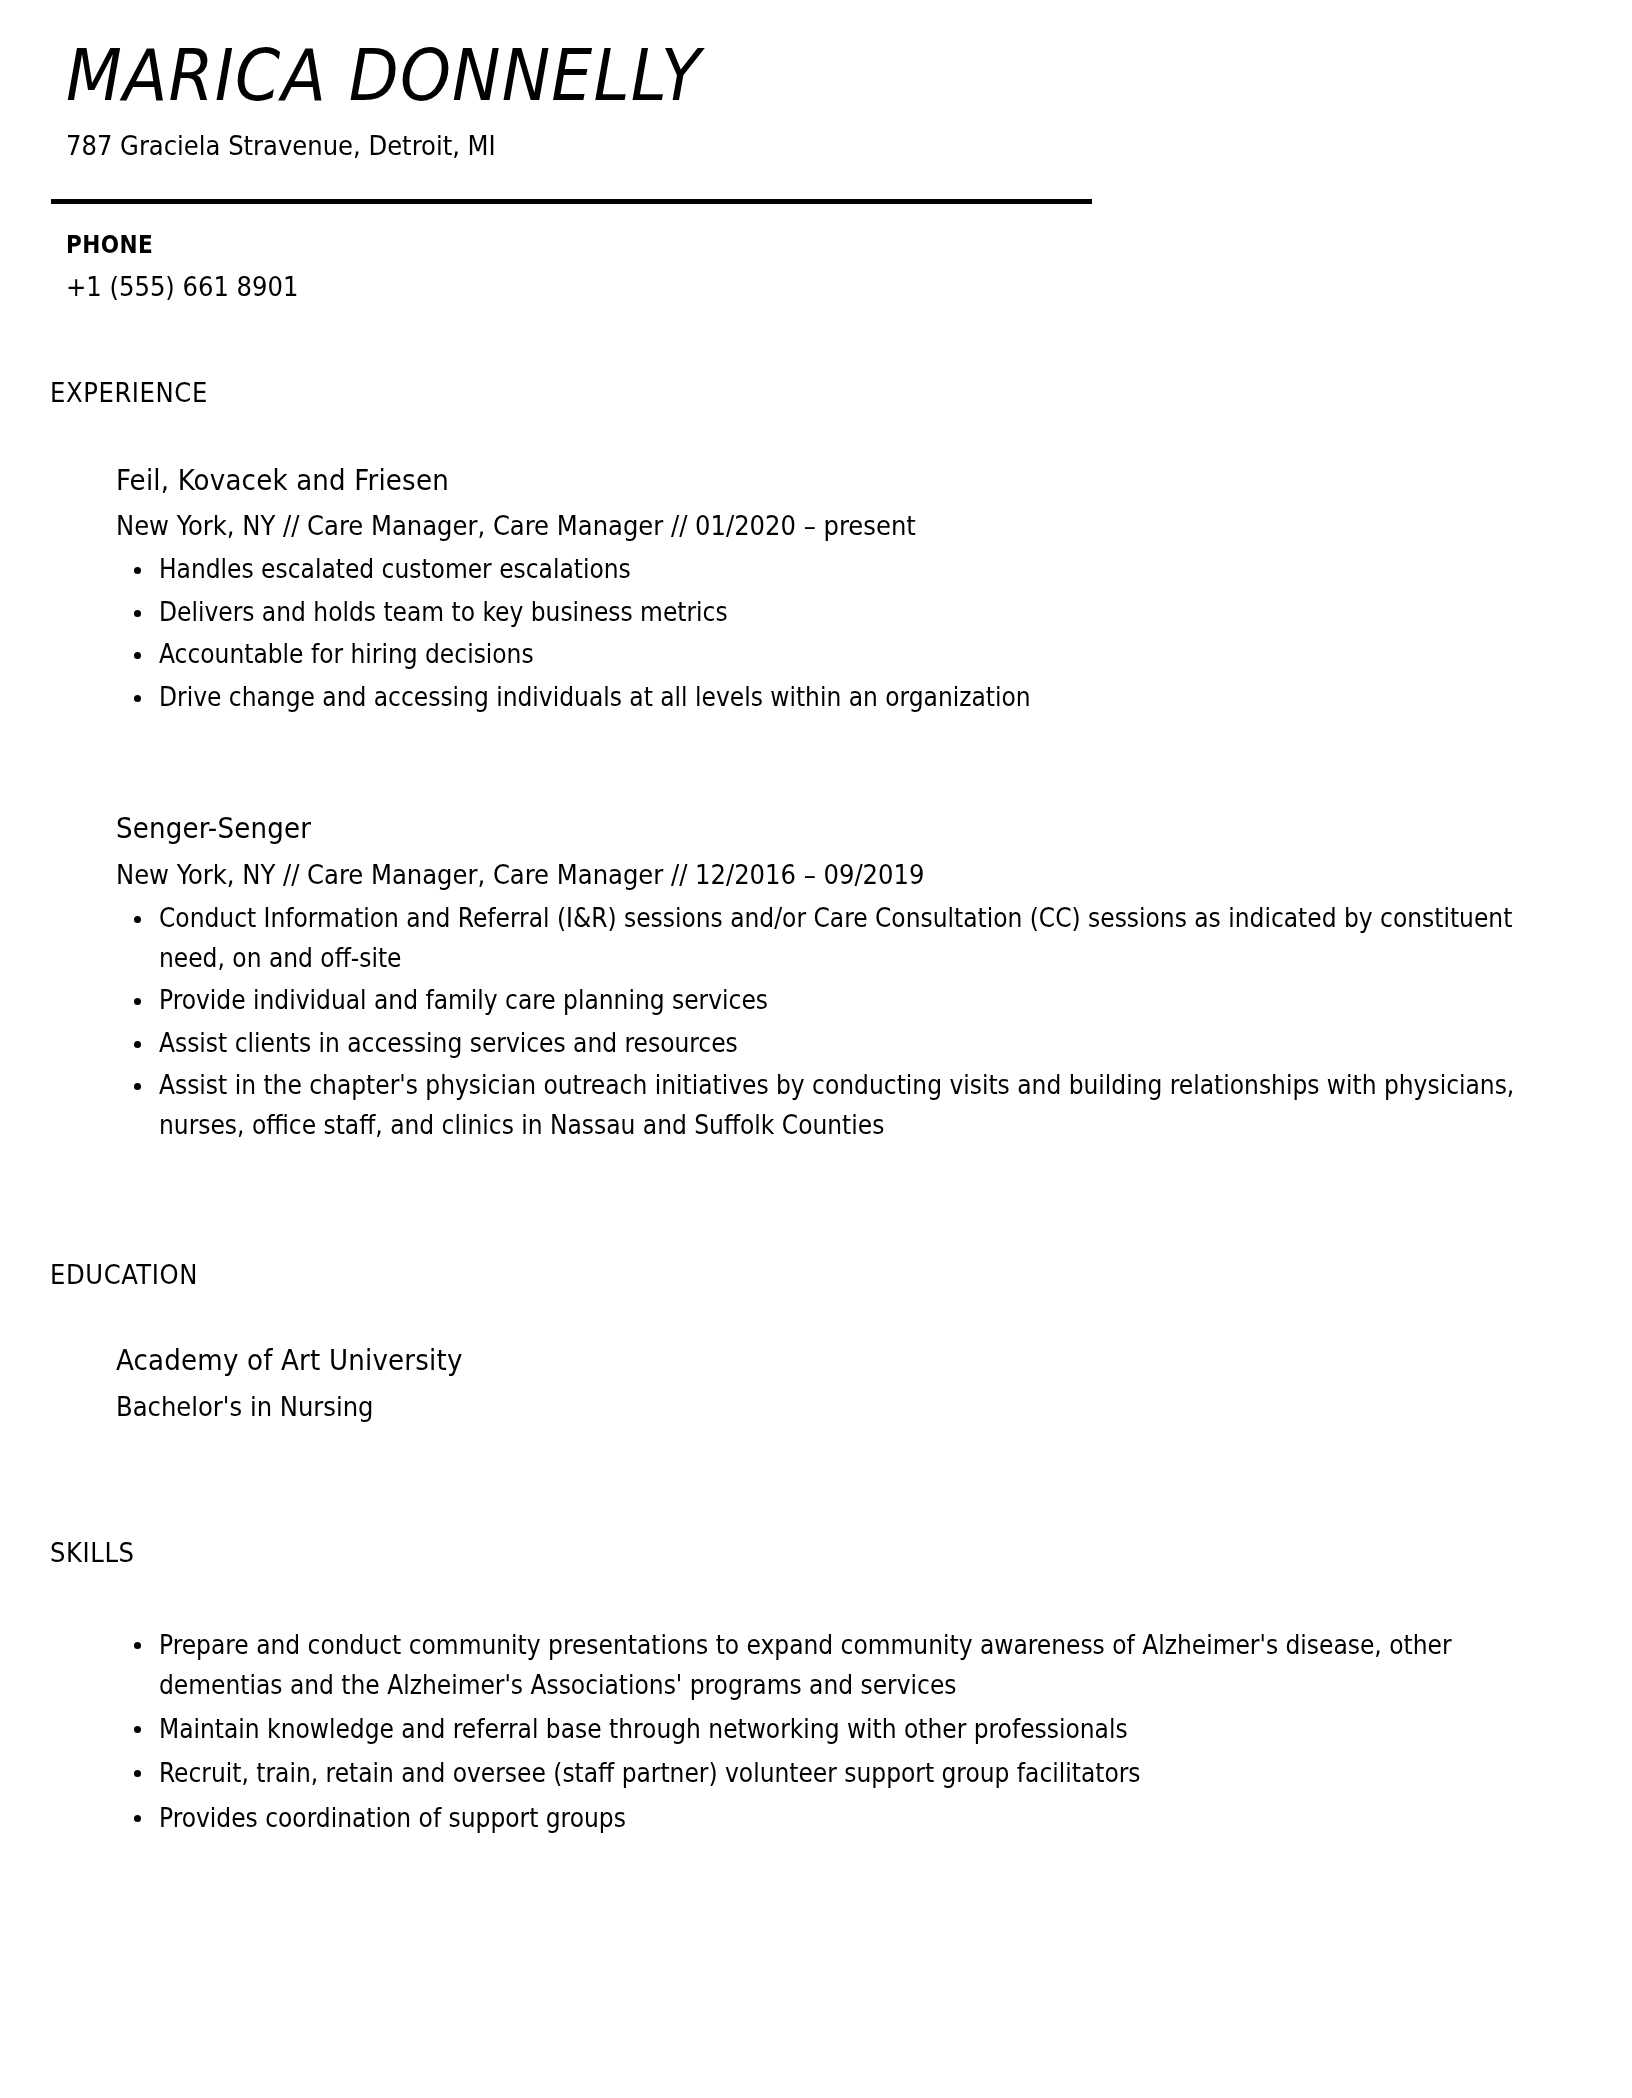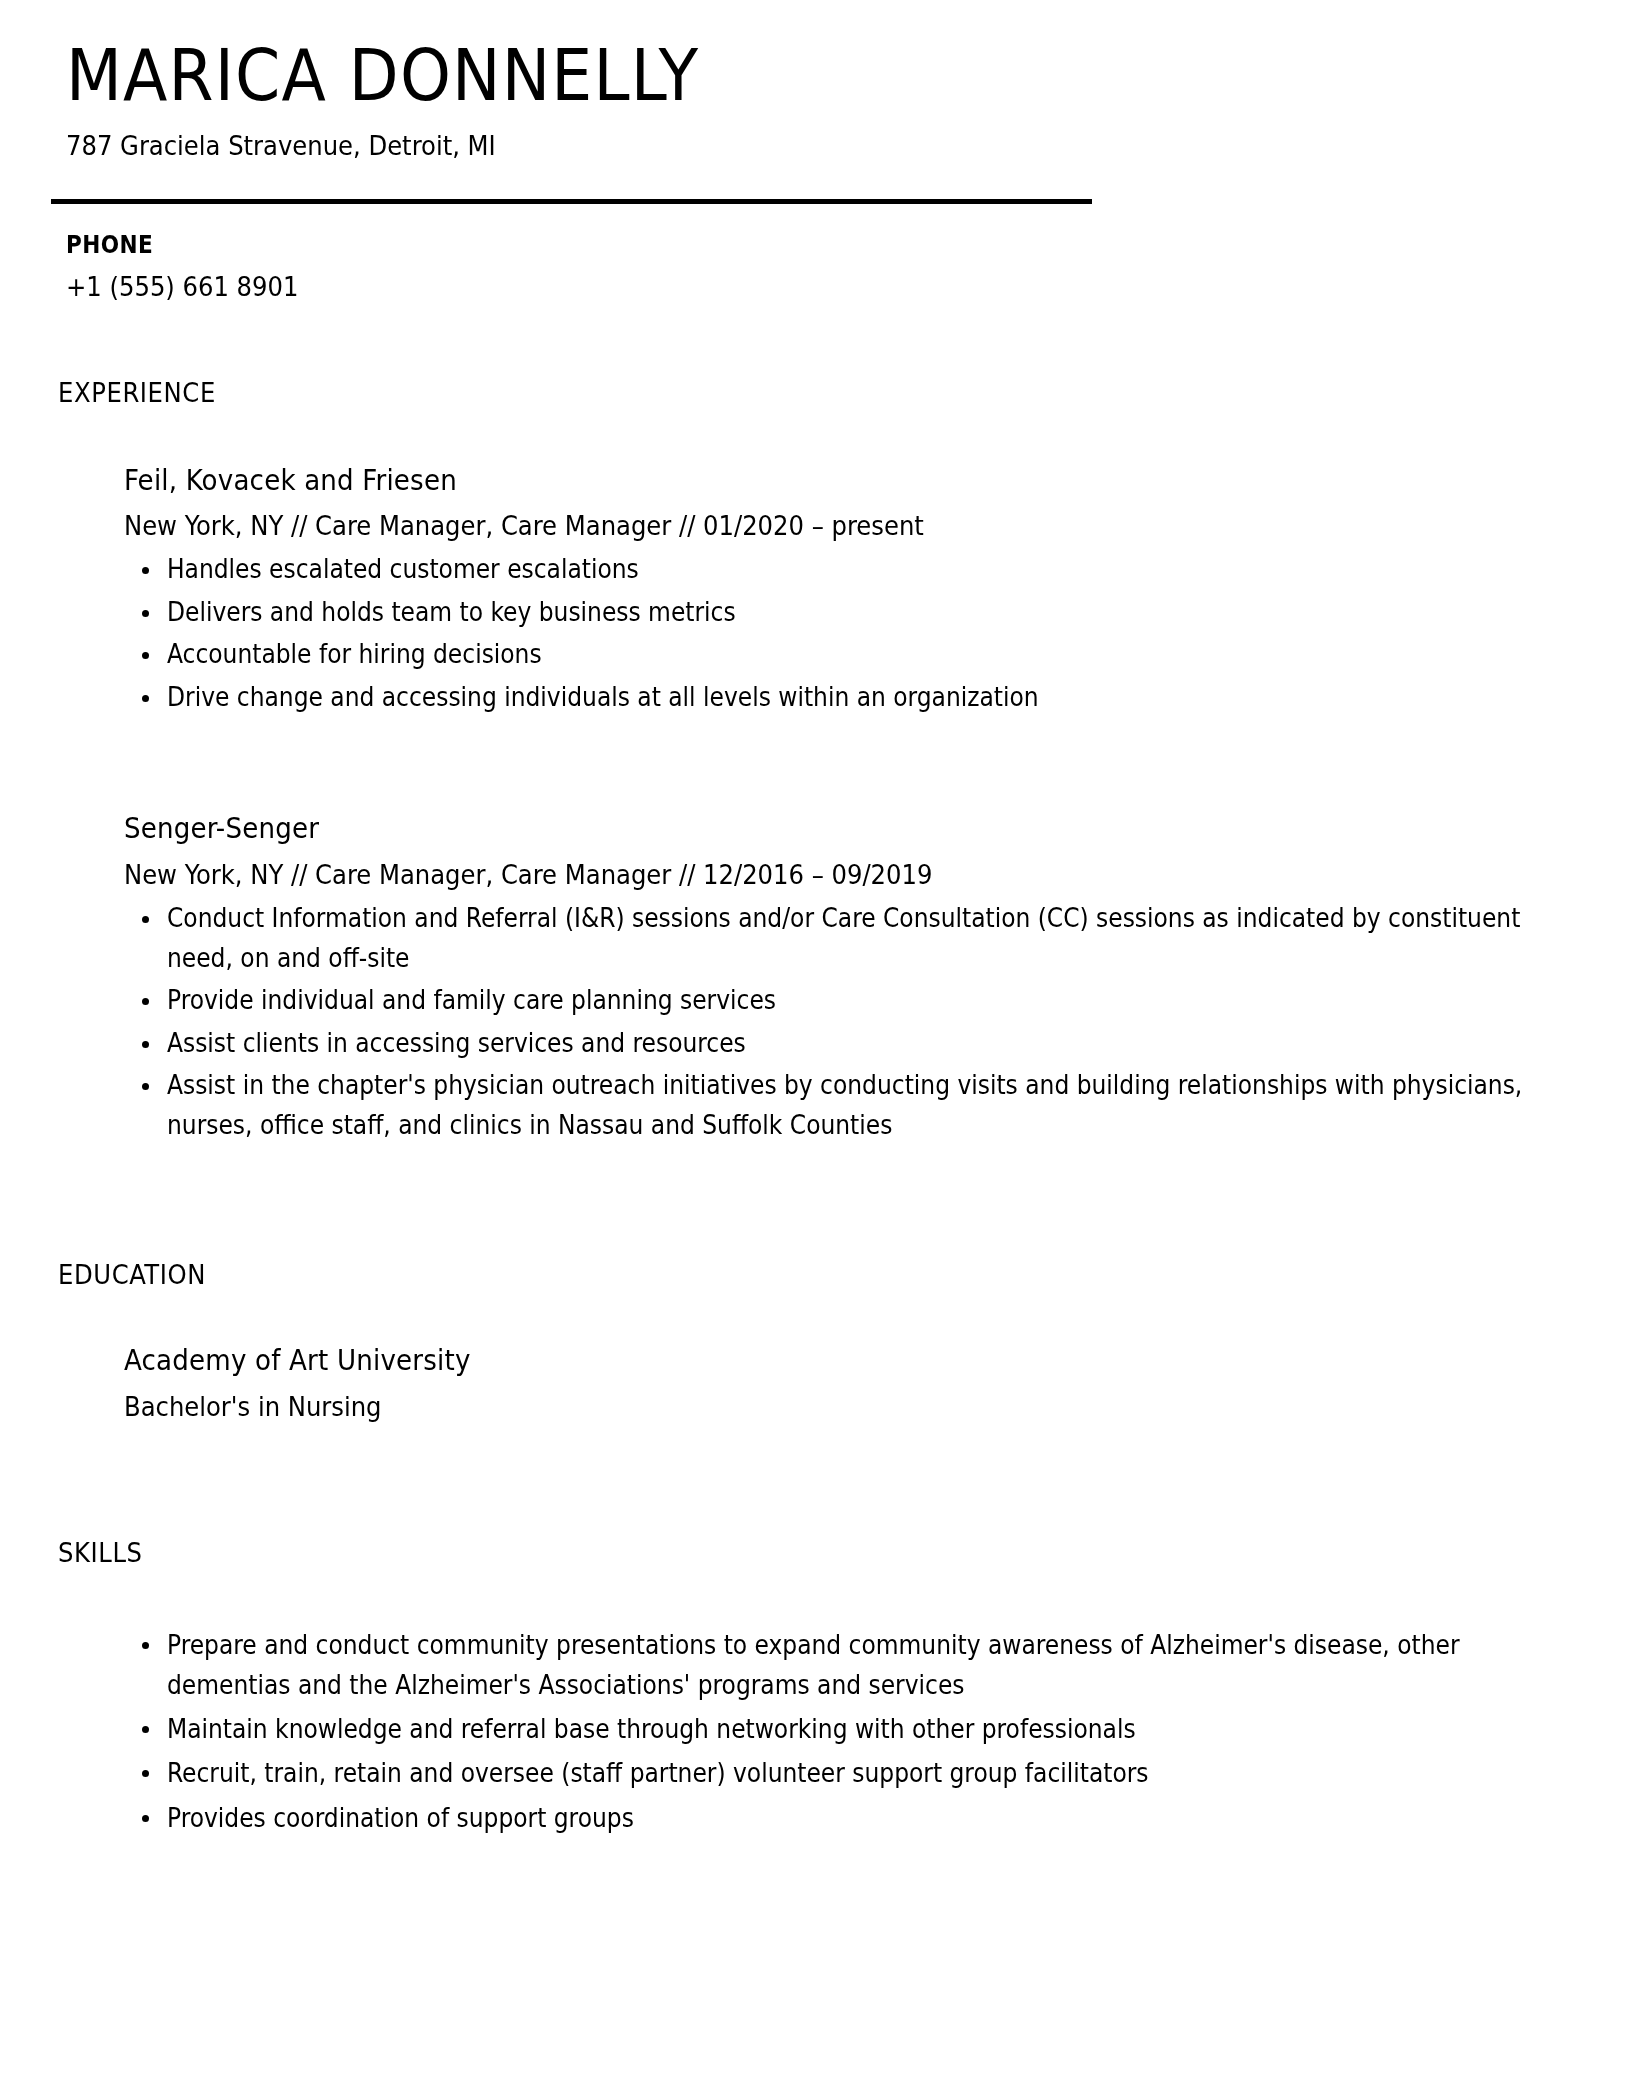--- a/index.html
+++ b/index.html
@@ -28,20 +28,21 @@
     padding: 34px 0 0 0;
   }
   .full-name {
     margin: 0;
     padding: 0 0 0 66px;
     font-size: 72px;
     font-weight: 400;
     letter-spacing: 1.2px;
     line-height: 1.15;
     white-space: nowrap;
+    font-style: italic;
   }
   .address {
     margin: 0;
     padding: 12px 0 0 66px;
     font-size: 27px;
     font-weight: 400;
     line-height: 1.25;
   }
   .header-rule {
     margin: 36px 0 0 51px;
@@ -66,21 +67,20 @@
     margin: 0;
     padding: 8px 0 0 66px;
     font-size: 27px;
     font-weight: 400;
     line-height: 1.3;
   }
 
   
   .section {
     padding: 0;
-    margin-left: 8px;
   }
   .section-experience { margin-top: 72px; }
   .section-education  { margin-top: 110px; }
   .section-skills     { margin-top: 112px; }
 
   .section-title {
     margin: 0;
     padding: 0 0 0 50px;
     font-size: 27px;
     font-weight: 400;

